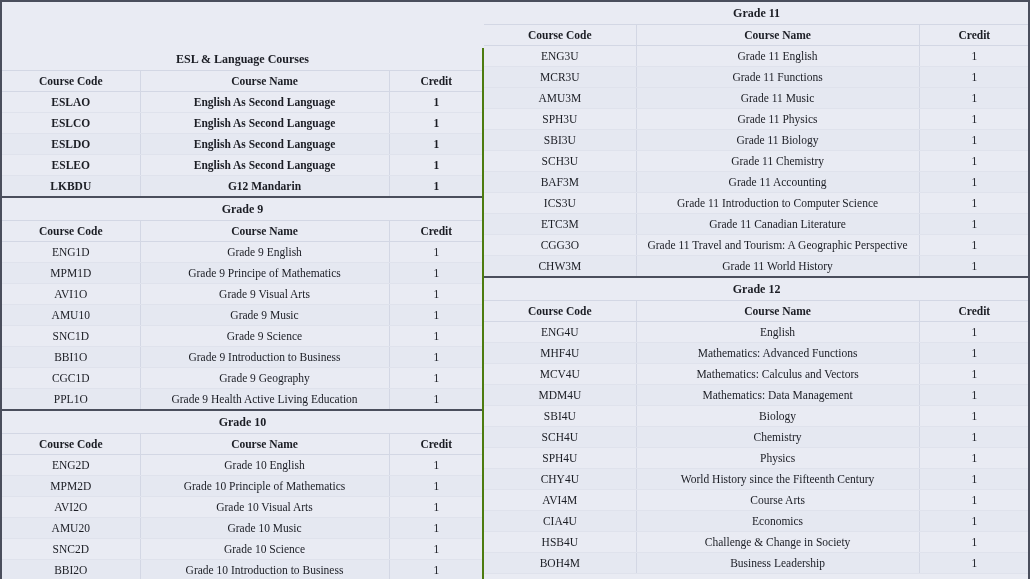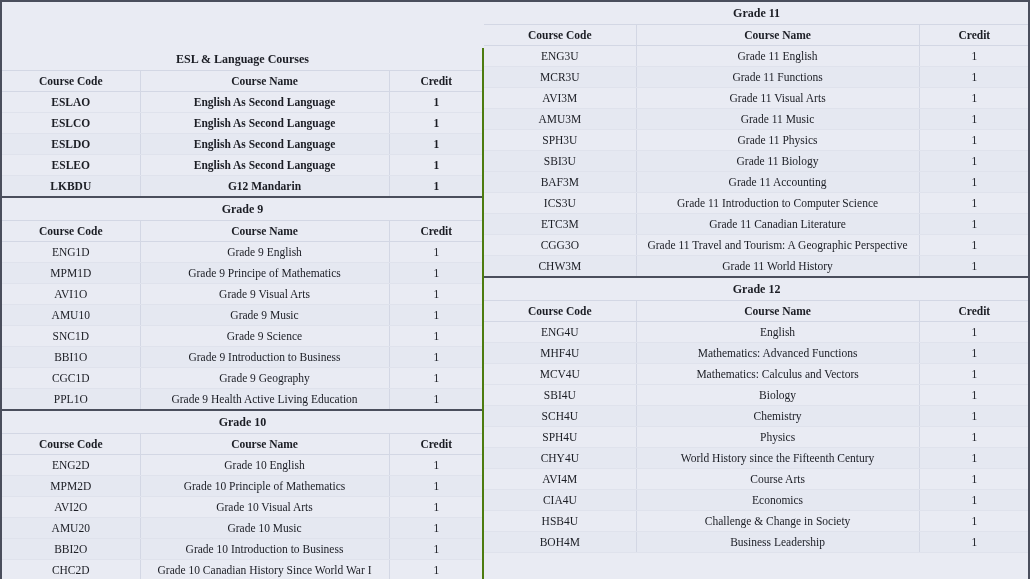--- a/index.html
+++ b/index.html
@@ -211,20 +211,25 @@
           <tr class="data">
             <td class="cell-code">AVI2O</td>
             <td class="cell-name">Grade 10 Visual Arts</td>
             <td class="cell-credit">1</td>
           </tr>
           <tr class="data alt">
             <td class="cell-code">AMU20</td>
             <td class="cell-name">Grade 10 Music</td>
             <td class="cell-credit">1</td>
           </tr>
+          <tr class="data">
+            <td class="cell-code">SNC2D</td>
+            <td class="cell-name">Grade 10 Science</td>
+            <td class="cell-credit">1</td>
+          </tr>
           <tr class="data alt">
             <td class="cell-code">BBI2O</td>
             <td class="cell-name">Grade 10 Introduction to Business</td>
             <td class="cell-credit">1</td>
           </tr>
           <tr class="data">
             <td class="cell-code">CHC2D</td>
             <td class="cell-name">Grade 10 Canadian History Since World War I</td>
             <td class="cell-credit">1</td>
           </tr>
@@ -256,40 +261,40 @@
           <tr class="data">
             <td class="cell-code">ENG3U</td>
             <td class="cell-name">Grade 11 English</td>
             <td class="cell-credit">1</td>
           </tr>
           <tr class="data alt">
             <td class="cell-code">MCR3U</td>
             <td class="cell-name">Grade 11 Functions</td>
             <td class="cell-credit">1</td>
           </tr>
-          <tr class="data">
-            <td class="cell-code">AVI3M</td>
-            <td class="cell-name">Grade 11 Visual Arts</td>
-            <td class="cell-credit">1</td>
-          </tr>
           <tr class="data alt">
             <td class="cell-code">AMU3M</td>
             <td class="cell-name">Grade 11 Music</td>
             <td class="cell-credit">1</td>
           </tr>
           <tr class="data">
             <td class="cell-code">SPH3U</td>
             <td class="cell-name">Grade 11 Physics</td>
             <td class="cell-credit">1</td>
           </tr>
           <tr class="data alt">
             <td class="cell-code">SBI3U</td>
             <td class="cell-name">Grade 11 Biology</td>
             <td class="cell-credit">1</td>
           </tr>
+          <tr class="data">
+            <td class="cell-code">SCH3U</td>
+            <td class="cell-name">Grade 11 Chemistry</td>
+            <td class="cell-credit">1</td>
+          </tr>
           <tr class="data alt">
             <td class="cell-code">BAF3M</td>
             <td class="cell-name">Grade 11 Accounting</td>
             <td class="cell-credit">1</td>
           </tr>
           <tr class="data">
             <td class="cell-code">ICS3U</td>
             <td class="cell-name">Grade 11 Introduction to Computer Science</td>
             <td class="cell-credit">1</td>
           </tr>
@@ -322,20 +327,25 @@
             <td class="cell-credit">1</td>
           </tr>
           <tr class="data alt">
             <td class="cell-code">MHF4U</td>
             <td class="cell-name">Mathematics: Advanced Functions</td>
             <td class="cell-credit">1</td>
           </tr>
           <tr class="data">
             <td class="cell-code">MCV4U</td>
             <td class="cell-name">Mathematics: Calculus and Vectors</td>
+            <td class="cell-credit">1</td>
+          </tr>
+          <tr class="data alt">
+            <td class="cell-code">MDM4U</td>
+            <td class="cell-name">Mathematics: Data Management</td>
             <td class="cell-credit">1</td>
           </tr>
           <tr class="data">
             <td class="cell-code">SBI4U</td>
             <td class="cell-name">Biology</td>
             <td class="cell-credit">1</td>
           </tr>
           <tr class="data alt">
             <td class="cell-code">SCH4U</td>
             <td class="cell-name">Chemistry</td>

